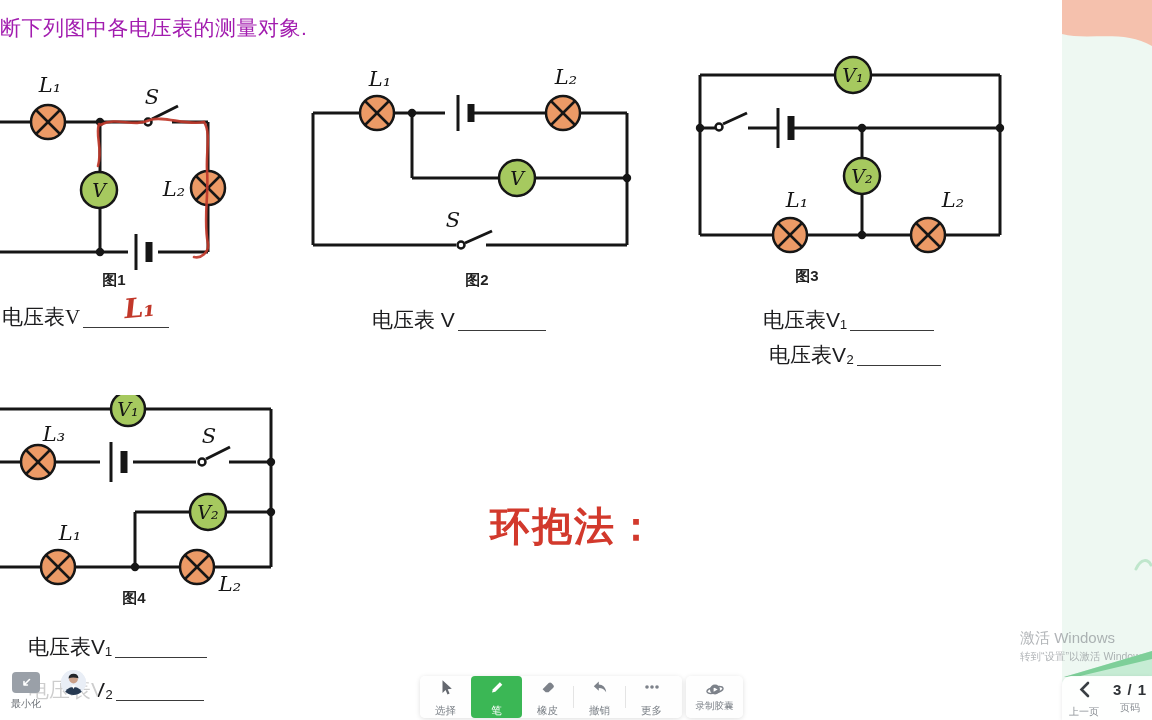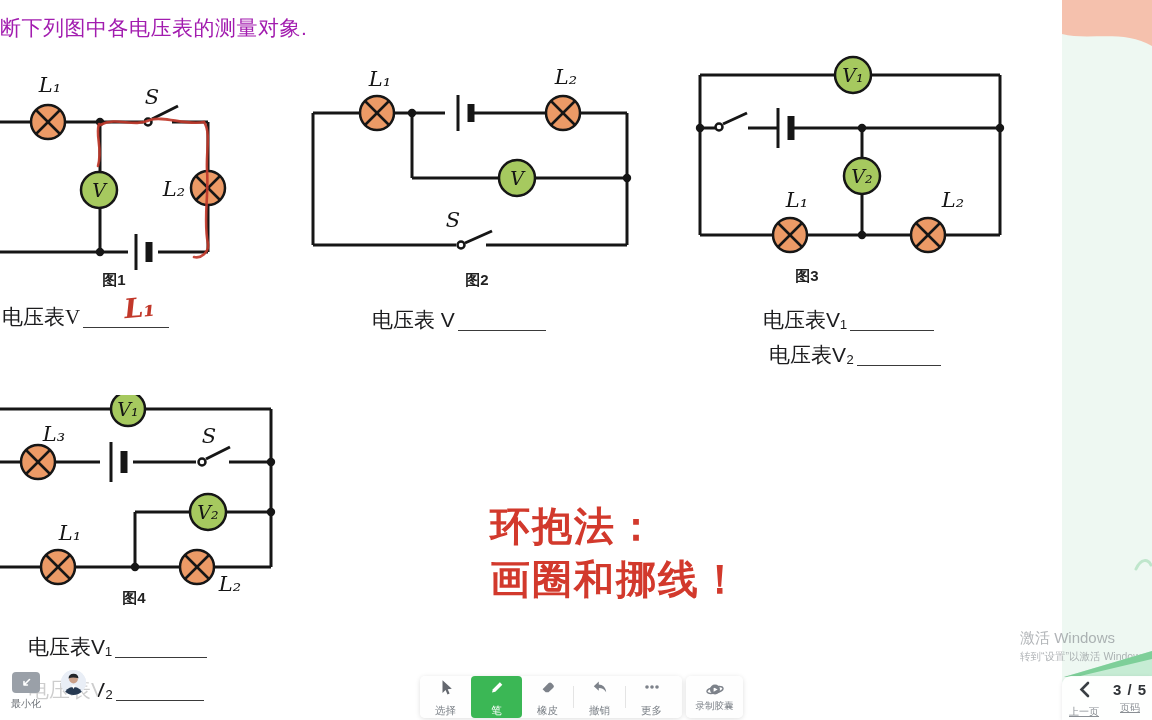--- a/index.html
+++ b/index.html
@@ -35,21 +35,21 @@
   .tb-item.active{background:#3bb755;border-radius:4px;}
   .tb-item.active .tb-label{color:#ffffff;}
   .tb-sep{width:1px;height:22px;background:#e4e4e4;}
   #record-btn{left:686px;top:676px;width:57px;height:42px;display:flex;flex-direction:column;align-items:center;justify-content:center;gap:1px;cursor:pointer;}
   #record-btn .tb-label{font-size:9.5px;color:#7b8087;font-family:Liberation Mono, monospace;}
 
   
   #pager{left:1062px;top:676px;width:90px;height:44px;background:rgba(255,255,255,.93);border-radius:9px 0 0 0;box-shadow:0 1px 4px rgba(0,0,0,.10);}
   #pager .col{position:absolute;top:5px;width:44px;text-align:center;}
   #pager .pg-num{font-size:15px;color:#2f3337;font-weight:bold;letter-spacing:1px;}
-  #pager .pg-label{font-size:10px;color:#8a8f94;margin-top:3px;text-decoration:underline;}
+  #pager .pg-label{font-size:10px;color:#8a8f94;margin-top:3px;}
 
   
   #bl-panel{left:0;top:666px;width:98px;height:54px;background:rgba(255,255,255,.78);border-radius:0 8px 0 0;z-index:5;}
   #min-btn{position:absolute;left:12px;top:6px;width:28px;height:21px;background:#9aa0a8;border-radius:4px;display:flex;align-items:center;justify-content:center;cursor:pointer;}
   #avatar{position:absolute;left:61px;top:4px;width:25px;height:25px;border-radius:50%;overflow:hidden;background:#e9eef6;cursor:pointer;}
   .bl-label{position:absolute;top:31px;font-size:10px;color:#6d7278;text-align:center;width:52px;}
 
   svg text{font-family:"DejaVu Serif","Liberation Serif",serif;}
   svg .hand{font-style:italic;font-size:21px;fill:#151515;}
   svg .meter-letter{font-style:italic;font-size:19px;fill:#151515;}
@@ -268,21 +268,20 @@
 
   <div class="abs answer-line" style="left:28px;top:633px;">
     <span>电压表V₁</span><span class="blank" style="width:92px;"></span>
   </div>
   <div class="abs answer-line" style="left:28px;top:676px;">
     <span>电压表V₂</span><span class="blank" style="width:88px;"></span>
   </div>
 
   <div class="abs" id="red-note">
     <div>环抱法：</div>
-    <div>画圈和挪线！</div>
   </div>
 </div>
 
 <div class="abs" id="side-strip"></div>
 <svg class="abs" style="left:1062px;top:0;" width="90" height="50" viewBox="0 0 90 50">
   <path d="M0,0 H90 V46 C62,29 26,41 0,34 Z" fill="#f5c1ad"></path>
 </svg>
 <svg class="abs" style="left:1134px;top:556px;" width="18" height="16" viewBox="0 0 18 16">
   <path d="M2,13 C7,2 14,3 17,9" stroke="#bfe6cc" stroke-width="3" fill="none" stroke-linecap="round"></path>
 </svg>
@@ -342,21 +341,21 @@
 </div>
 
 <div class="abs" id="pager">
   <div class="col" style="left:0;">
     <svg width="13" height="17" viewBox="0 0 13 17">
         <path d="M10,2 L3.5,8.5 L10,15" stroke="#3a3f44" stroke-width="2.6" fill="none" stroke-linecap="round"></path>
       </svg>
     <div class="pg-label">上一页</div>
   </div>
   <div class="col" style="left:46px;">
-    <div class="pg-num">3 / 5</div>
+    <div class="pg-num">3 / 1</div>
     <div class="pg-label">页码</div>
   </div>
 </div>
 
 <div class="abs" id="bl-panel">
   <div id="min-btn">
     <svg width="12" height="12" viewBox="0 0 12 12">
       <path d="M9.5,2.5 L4,8 M4,8 V4.6 M4,8 H7.4" stroke="#ffffff" stroke-width="1.6" fill="none" stroke-linecap="round"></path>
     </svg>
   </div>

